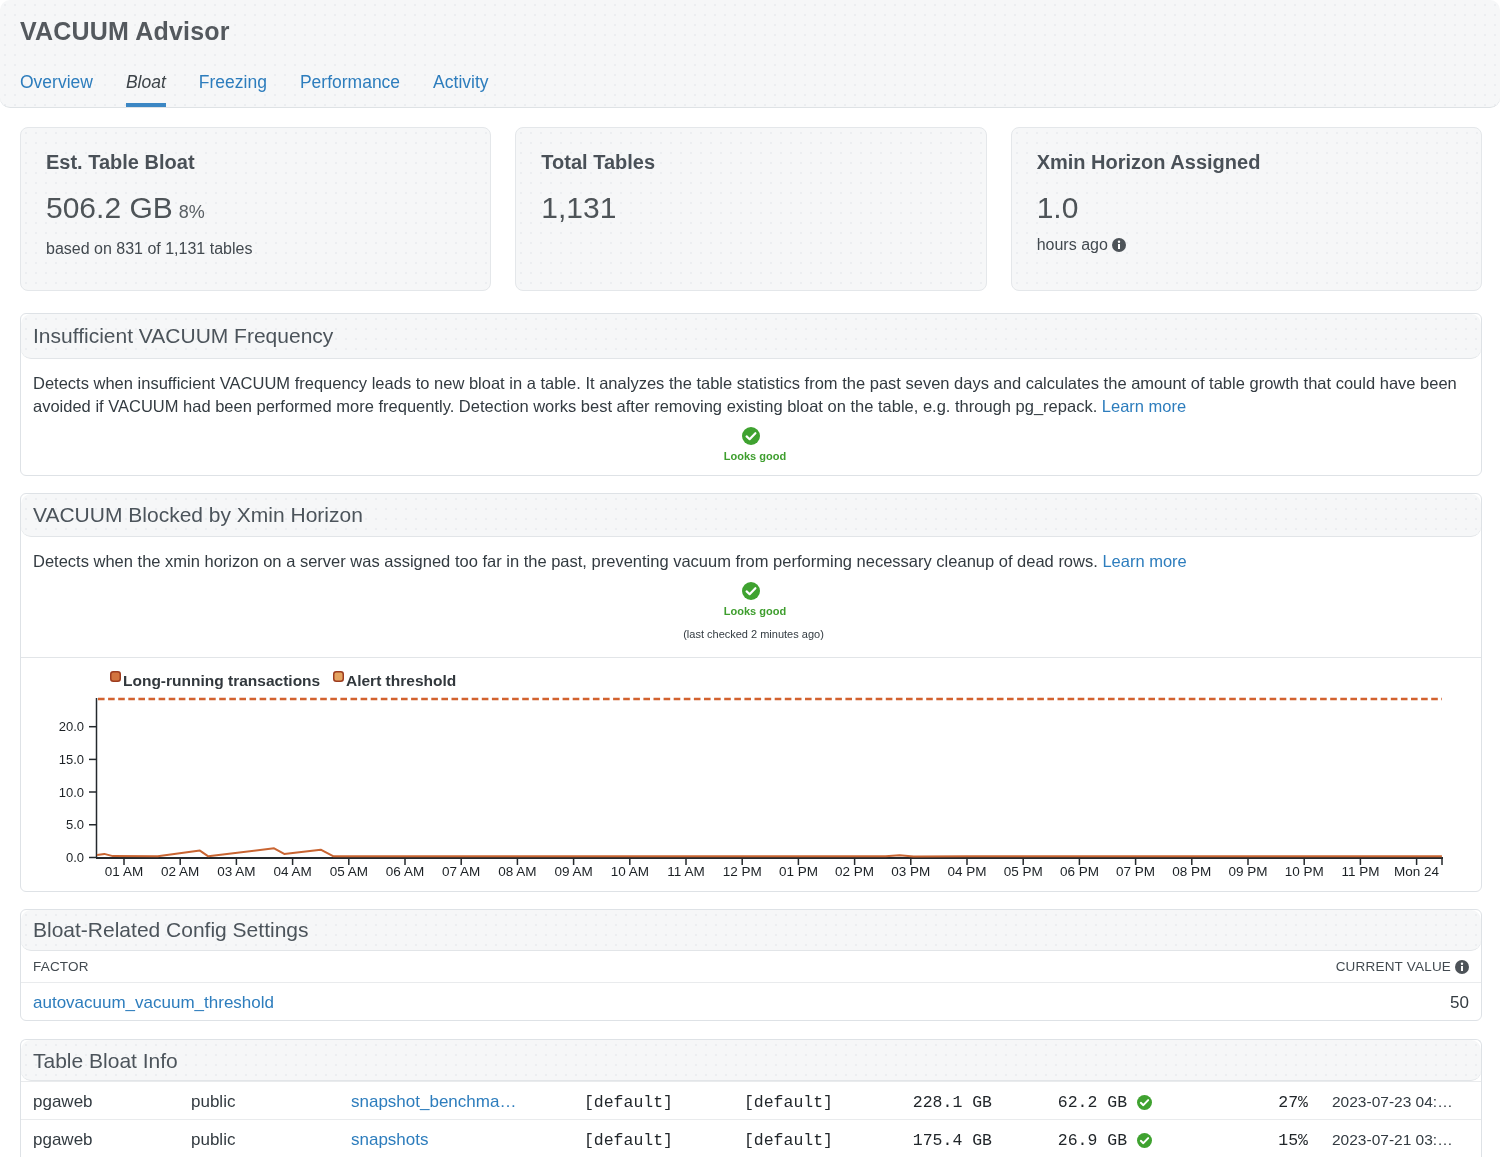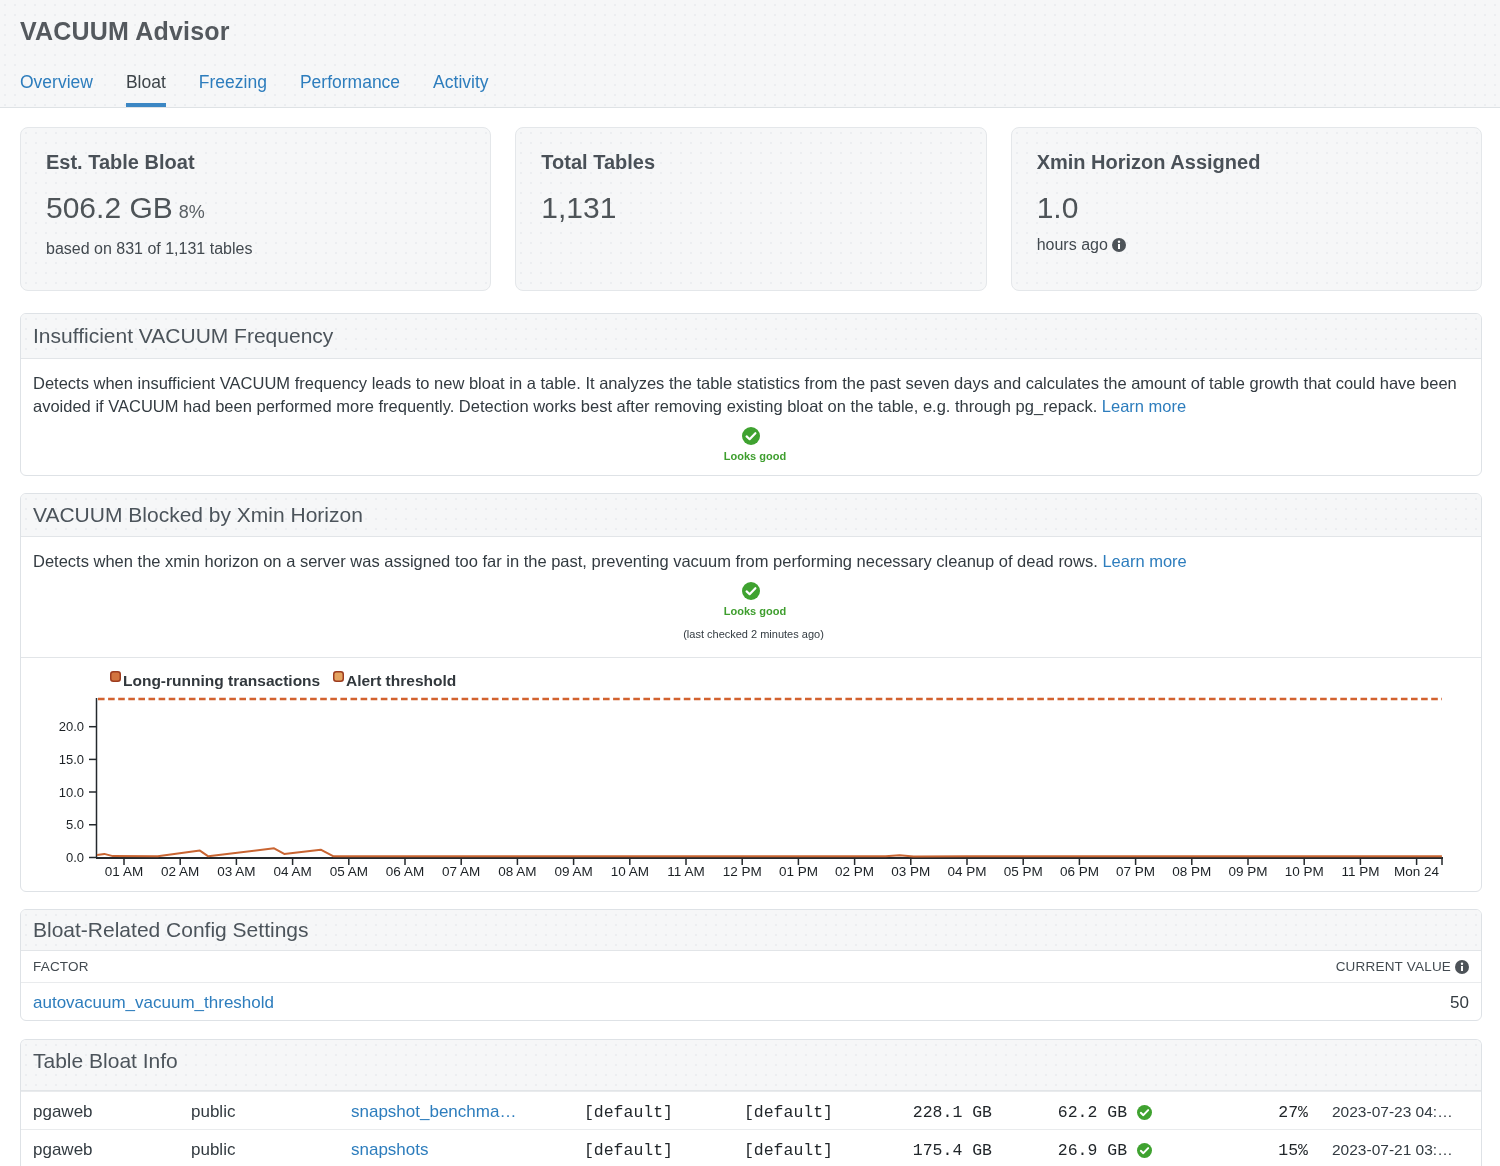--- a/index.html
+++ b/index.html
@@ -1,26 +1,26 @@
 <!DOCTYPE html>
 <html><head>
 <meta charset="utf-8">
 <style>
 * { box-sizing: border-box; }
 html,body { margin:0; padding:0; background:#fff; overflow:hidden; }
 body { width:1500px; font-family:"Liberation Sans", sans-serif; color:#39424a; }
-.dots { background-color:#f6f7f8; background-image:radial-gradient(circle, #eceef1 0.9px, rgba(0,0,0,0) 1.1px); background-size:10px 10px; }
+.dots { background-color:#f6f7f8; background-image:radial-gradient(circle, #eceef1 0.9px, rgba(0,0,0,0) 1.1px); background-size:10px 10px;border-radius:10px; }
 a { color:#2d7dbd; text-decoration:none; }
 
 
 .tophead { padding:16px 20px 0 20px; border-bottom:1px solid #dee2e5; }
 h1 { margin:0; font-size:25px; line-height:30px; font-weight:700; color:#54595e; letter-spacing:.2px; }
 .tabs { margin-top:26px; display:flex; font-size:17.5px; }
 .tab { margin-right:33px; padding-bottom:10px; color:#2d7dbd; border-bottom:4px solid rgba(0,0,0,0); }
-.tab.active { color:#3d4449; border-bottom-color:#3c87c4; }
+.tab.active { color:#3d4449; border-bottom-color:#3c87c4;font-style:italic; }
 
 .content { padding:19px 18px 0 20px; }
 
 
 .cards { display:flex; gap:24px; margin-bottom:22px; }
 .card { flex:1; border:1px solid #e4e7ea; border-radius:8px; height:164px; padding:22px 25px 0 25px; }
 .card h3 { margin:0; font-size:20px; line-height:24px; font-weight:700; color:#4a5158; }
 .card .val { margin-top:16px; font-size:30px; line-height:36px; color:#4e5458; }
 .card .val .pct { font-size:18px; color:#5a6065; margin-left:6px; }
 .card .sub { margin-top:8px; font-size:16px; line-height:22px; color:#42494f; }
@@ -196,21 +196,21 @@
       </tr>
       <tr>
         <td><a href="#">autovacuum_vacuum_threshold</a></td>
         <td class="tr-r">50</td>
       </tr>
     </tbody>
       </table>
   </div>
 
   <div class="panel" style="margin-bottom:0;border-bottom:none;border-radius:6px 6px 0 0;">
-    <div class="panel-h dots" style="padding-top:7px;padding-bottom:15px;">Table Bloat Info</div>
+    <div class="panel-h dots" style="padding-top:7px;padding-bottom:5px;">Table Bloat Info</div>
     <table id="bloattable">
       <colgroup>
         <col style="width:158px">
           <col style="width:160px">
           <col style="width:221px">
           <col style="width:125px">
           <col style="width:160px">
           <col style="width:159px">
           <col style="width:160px">
           <col style="width:156px">

